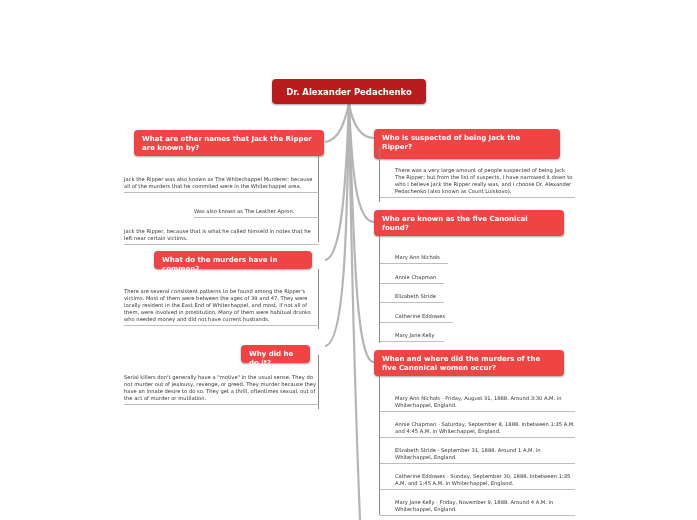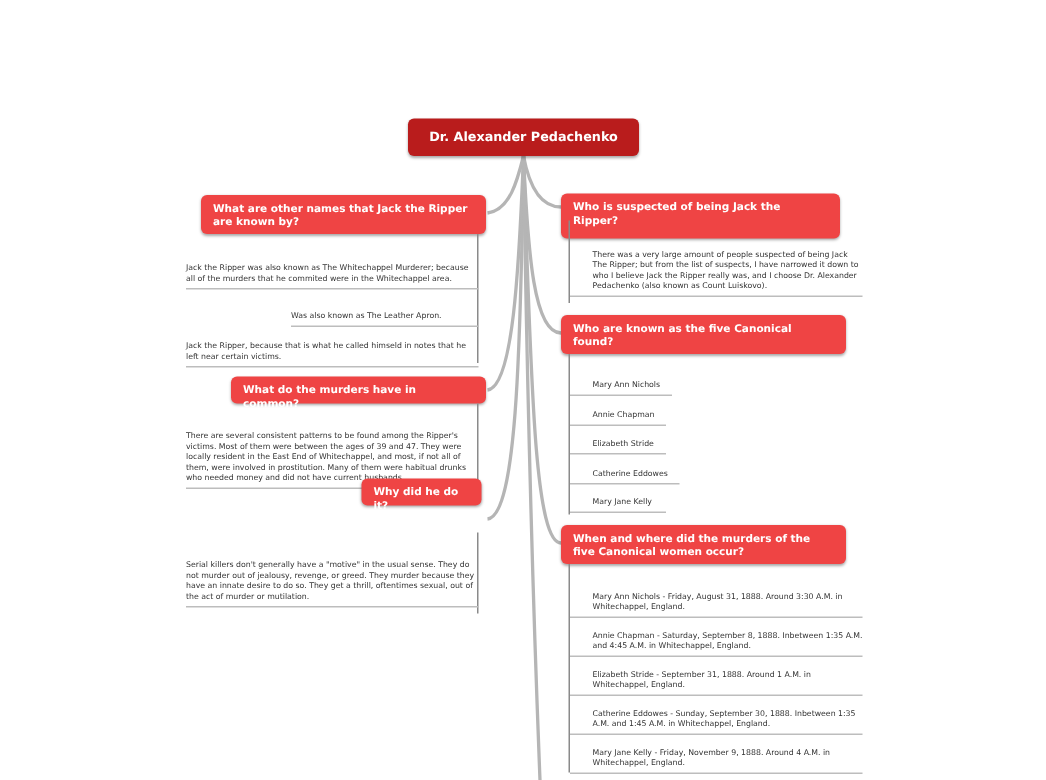--- a/index.html
+++ b/index.html
@@ -52,29 +52,29 @@
 <div class="leaf" style="left:124px;top:176px;width:195px;">
   <span>Jack the Ripper was also known as The Whitechappel Murderer; because all of the murders that he commited were in the Whitechappel area.</span>
 </div>
 <div class="leaf" style="left:194px;top:208px;width:125px;">
   <span>Was also known as The Leather Apron.</span>
 </div>
 <div class="leaf" style="left:124px;top:228px;width:195px;">
   <span>Jack the Ripper, because that is what he called himseld in notes that he left near certain victims.</span>
 </div>
 
-<div class="topic" style="left:154px;top:251px;width:170px;height:18px;padding-top:4.5px;">
+<div class="topic" style="left:154px;top:251px;width:158px;height:18px;padding-top:4.5px;">
   <span>What do the murders have in common?</span>
 </div>
 <div class="vline" style="left:318px;top:269px;height:60px;"></div>
 <div class="leaf" style="left:124px;top:288px;width:195px;">
   <span>There are several consistent patterns to be found among the Ripper's victims. Most of them were between the ages of 39 and 47. They were locally resident in the East End of Whitechappel, and most, if not all of them, were involved in prostitution. Many of them were habitual drunks who needed money and did not have current husbands.</span>
 </div>
 
-<div class="topic" style="left:241px;top:319px;width:80px;height:18px;padding-top:4.5px;">
+<div class="topic" style="left:241px;top:345px;width:69px;height:18px;padding-top:4.5px;">
   <span>Why did he do it?</span>
 </div>
 <div class="vline" style="left:318px;top:355px;height:54px;"></div>
 <div class="leaf" style="left:124px;top:374px;width:195px;">
   <span>Serial killers don't generally have a "motive" in the usual sense. They do not murder out of jealousy, revenge, or greed. They murder because they have an innate desire to do so. They get a thrill, oftentimes sexual, out of the act of murder or mutilation.</span>
 </div>
 
 <div class="topic" style="left:374px;top:129px;width:186px;height:30px;padding-top:4.5px;">
   <span>Who is suspected of being Jack the Ripper?</span>
 </div>

